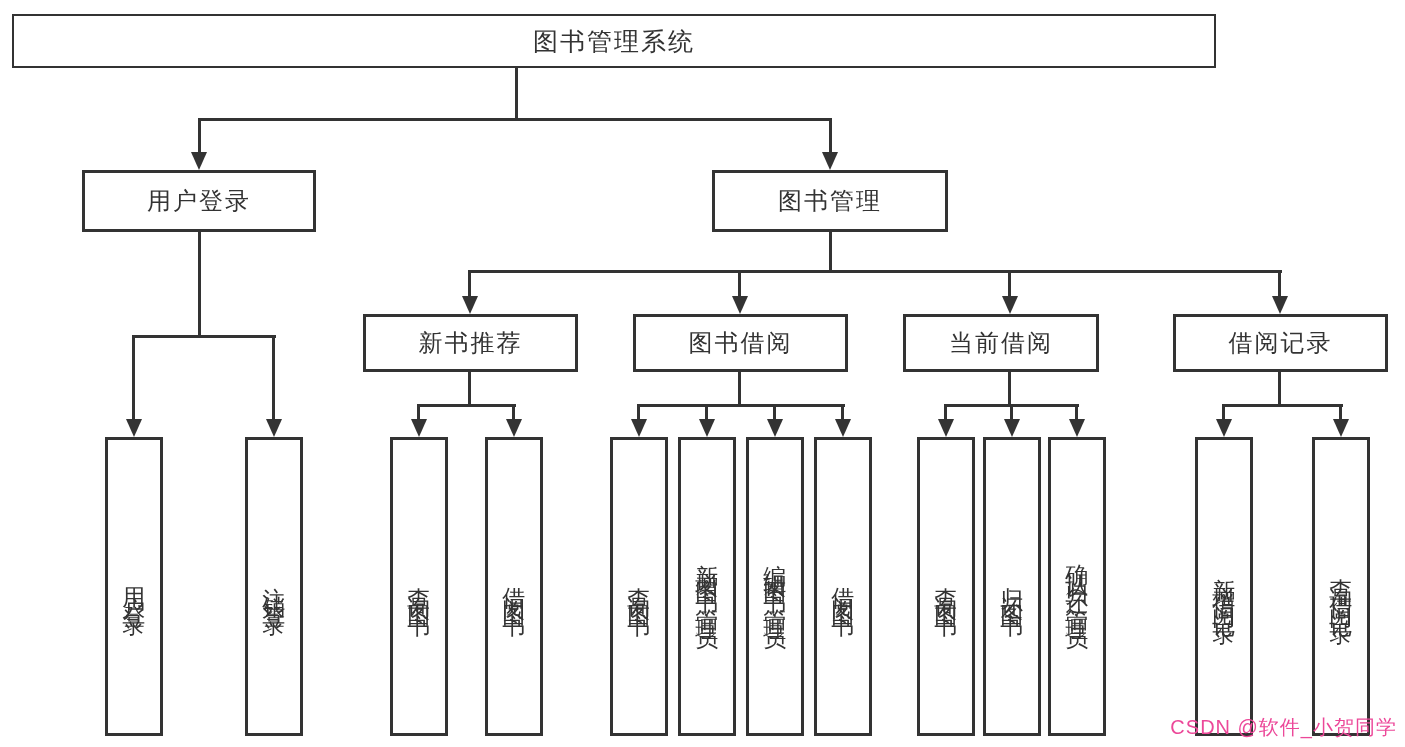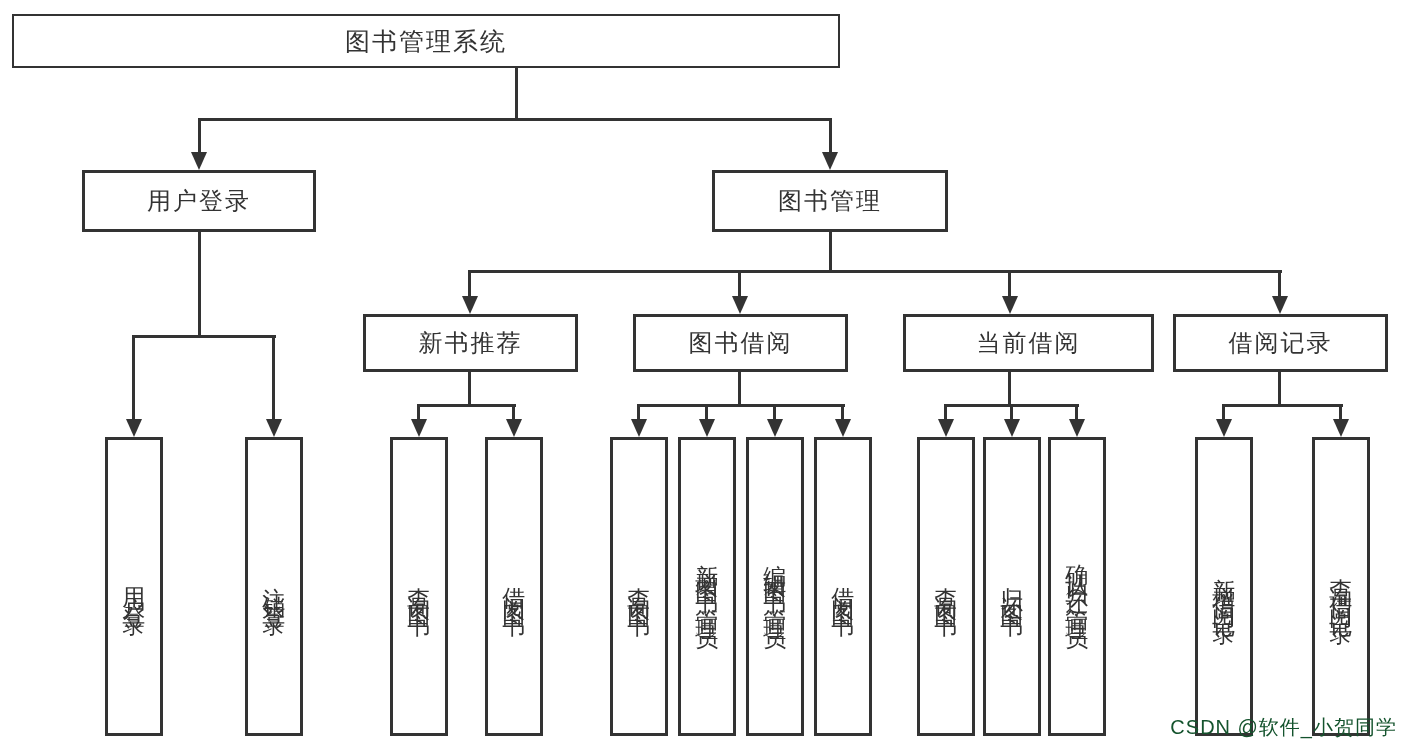--- a/index.html
+++ b/index.html
@@ -18,30 +18,30 @@
     font-size:23px;letter-spacing:9px;line-height:1.15;color:#333333;
   }
   .vline{position:absolute;width:3px;background:#333333;}
   .hline{position:absolute;height:3px;background:#333333;}
   .arrow{
     position:absolute;width:0;height:0;
     border-left:8px solid transparent;border-right:8px solid transparent;
     border-top:18px solid #333333;
   }
   .watermark{
-    position:absolute;top:714px;right:8px;font-size:20px;color:#14532d;
+    position:absolute;top:714px;right:8px;font-size:20px;color:#ec4899;
     letter-spacing:1px;white-space:nowrap;
   }
 </style>
 </head>
 <body>
 
 <div id="canvas">
 
-  <div class="box hbox" style="left:12px;top:14px;width:828px;height:54px;border-width:2px;font-size:25px">图书管理系统</div>
+  <div class="box hbox" style="left:12px;top:14px;width:1204px;height:54px;border-width:2px;font-size:25px">图书管理系统</div>
 
   <div class="vline" style="left:515px;top:66px;height:54px"></div>
   <div class="hline" style="left:198px;top:118px;width:634px"></div>
   <div class="vline" style="left:198px;top:118px;height:36px"></div>
   <div class="vline" style="left:829px;top:118px;height:36px"></div>
   <div class="arrow" style="left:191px;top:152px"></div>
   <div class="arrow" style="left:822px;top:152px"></div>
 
   <div class="box hbox" style="left:82px;top:170px;width:234px;height:62px">用户登录</div>
   <div class="box hbox" style="left:712px;top:170px;width:236px;height:62px">图书管理</div>
@@ -59,21 +59,21 @@
   <div class="vline" style="left:738px;top:270px;height:28px"></div>
   <div class="vline" style="left:1008px;top:270px;height:28px"></div>
   <div class="vline" style="left:1278px;top:270px;height:28px"></div>
   <div class="arrow" style="left:462px;top:296px"></div>
   <div class="arrow" style="left:732px;top:296px"></div>
   <div class="arrow" style="left:1002px;top:296px"></div>
   <div class="arrow" style="left:1272px;top:296px"></div>
 
   <div class="box hbox" style="left:633px;top:314px;width:215px;height:58px">图书借阅</div>
   <div class="box hbox" style="left:363px;top:314px;width:215px;height:58px">新书推荐</div>
-  <div class="box hbox" style="left:903px;top:314px;width:251px;height:58px">当前借阅</div>
+  <div class="box hbox" style="left:903px;top:314px;width:196px;height:58px">当前借阅</div>
   <div class="box hbox" style="left:1173px;top:314px;width:215px;height:58px">借阅记录</div>
 
   <div class="vline" style="left:468px;top:370px;height:37px"></div>
   <div class="hline" style="left:417px;top:404px;width:99px"></div>
   <div class="vline" style="left:417px;top:404px;height:17px"></div>
   <div class="vline" style="left:512px;top:404px;height:17px"></div>
   <div class="arrow" style="left:411px;top:419px"></div>
   <div class="arrow" style="left:506px;top:419px"></div>
 
   <div class="vline" style="left:738px;top:370px;height:37px"></div>

